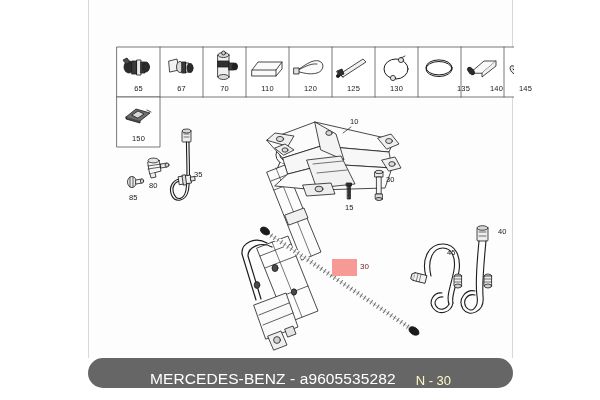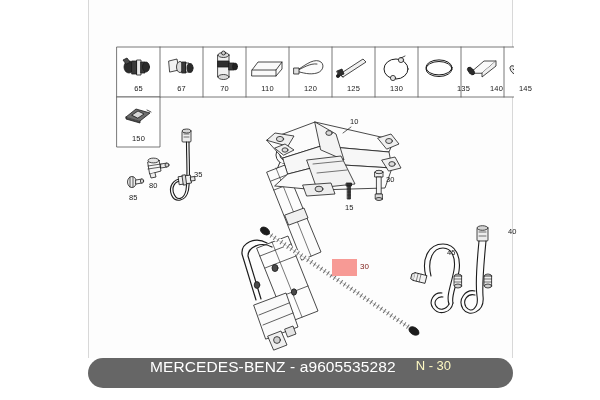--- a/index.html
+++ b/index.html
@@ -72,21 +72,21 @@
   }
   
   #banner {
     position: absolute;
     left: 88px;
     top: 358px;
     width: 425px;
     height: 30px;
     background: #666666;
     display: flex;
-    align-items: flex-start;
+    align-items: flex-end;
     justify-content: center;
     gap: 20px;
     border-radius: 19px;
   }
   #banner-brandline {
     color: #ffffff;
     font-size: 15.5px;
     font-family: "Liberation Sans", sans-serif;
     letter-spacing: .1px;
     white-space: nowrap;
@@ -369,21 +369,21 @@
     <div class="legend-cell-label" style="left:286px; top:84px; width:43px;">130</div>
     <div class="legend-cell-label" style="left:346px; top:84px; width:57px;">135</div>
     <div class="legend-cell-label" style="left:372px; top:84px; width:43px;padding-left:14px;">140</div>
     <div class="legend-cell-label" style="left:415px; top:84px; width:43px;">145</div>
     <div class="legend-cell-label" style="left:28px;  top:134px; width:43px;">150</div>
 
     <div class="callout-label" style="left:261px; top:117px;">10</div>
     <div class="callout-label" style="left:256px; top:203px;">15</div>
     <div class="callout-label" style="left:297px; top:175px;">30</div>
     <div class="callout-label" style="left:105px; top:170px;">35</div>
-    <div class="callout-label" style="left:413px; top:227px;margin-left:6px;">40</div>
+    <div class="callout-label" style="left:403px; top:227px;margin-left:6px;">40</div>
     <div class="callout-label" style="left:358px; top:248px;">45</div>
     <div class="callout-label" style="left:60px;  top:181px;">80</div>
     <div class="callout-label" style="left:40px;  top:193px;">85</div>
 
   </div>
 
   <div id="callout-30-chip"></div>
   <div id="callout-30-text">30</div>
 
   <div id="banner">

